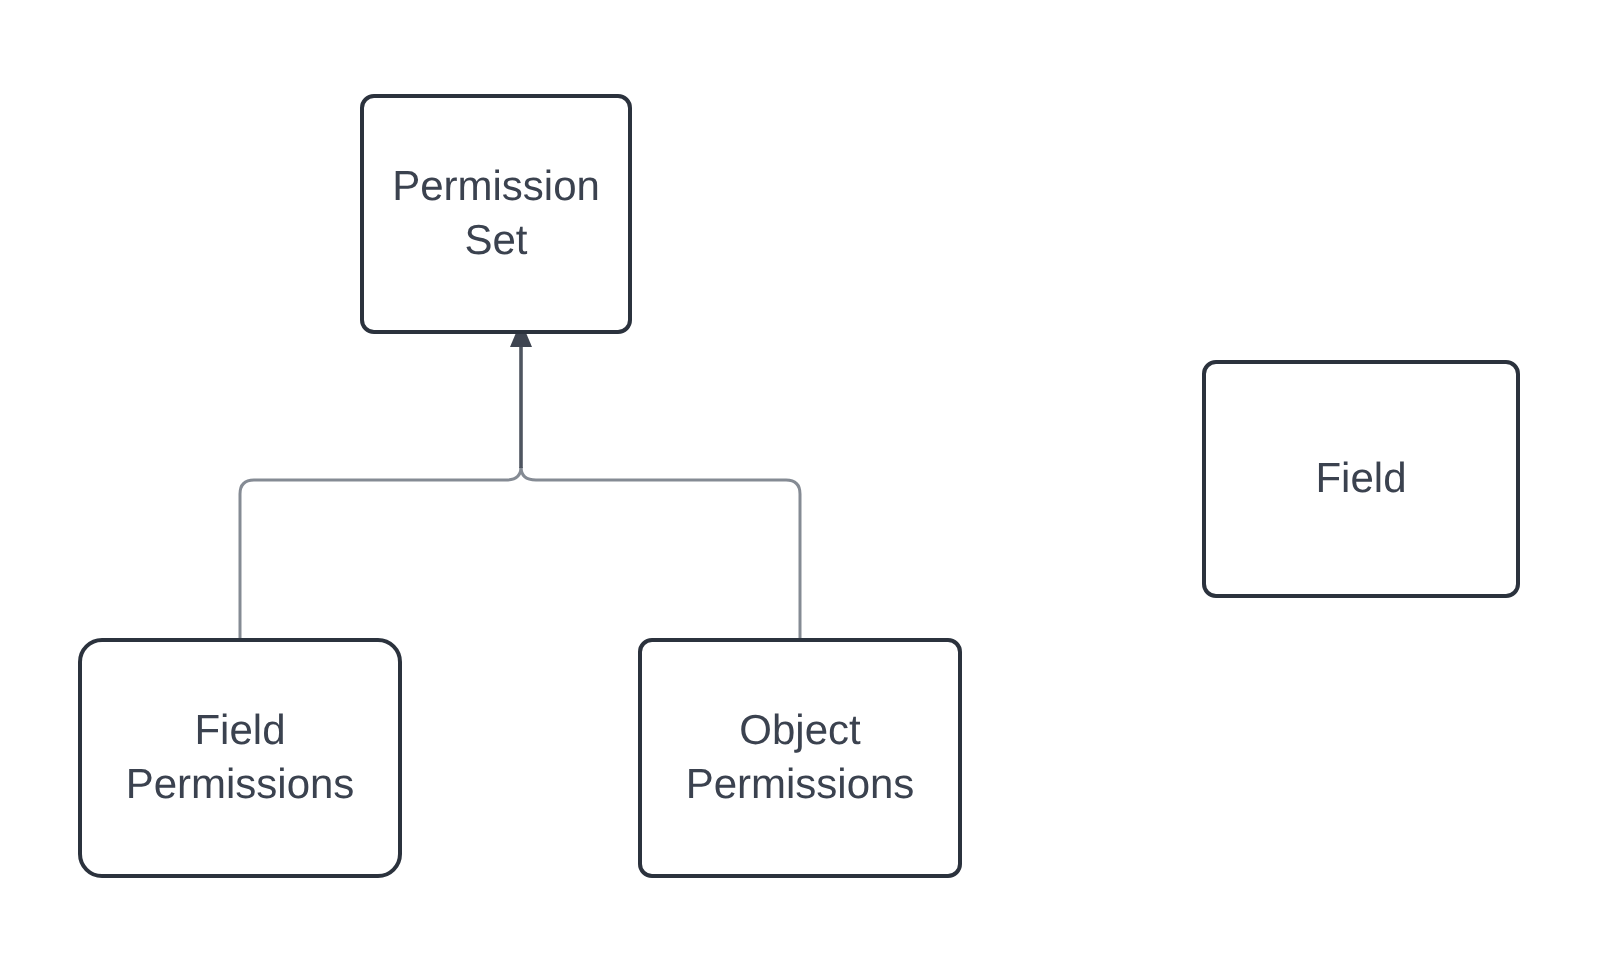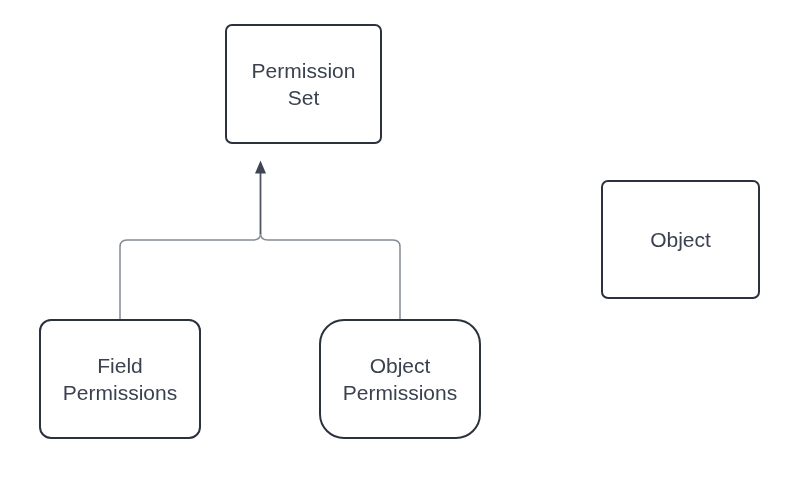--- a/index.html
+++ b/index.html
@@ -25,23 +25,23 @@
     align-items: center;
     justify-content: center;
     text-align: center;
     padding: 0 20px;
   }
   .node .label {
     font-size: 21px;
     line-height: 27px;
     color: #3b424f;
   }
-  #node-permission-set   { left: 180px; top: 24px;  width: 157px; height: 120px; margin-left: 45px; }
+  #node-permission-set   { left: 180px; top: 47px;  width: 136px; height: 120px; }
   #node-field-permissions{ left: 39px;  top: 319px; width: 162px; height: 120px; border-radius: 12px; }
-  #node-object-permissions{ left: 319px; top: 319px; width: 162px; height: 120px; border-radius: 25px; }
+  #node-object-permissions{ left: 319px; top: 319px; width: 162px; height: 120px; }
   #node-object           { left: 601px; top: 180px; width: 159px; height: 119px; }
   svg.connectors {
     position: absolute;
     left: 0;
     top: 0;
     width: 800px;
     height: 480px;
     pointer-events: none;
   }
 </style>
@@ -67,16 +67,16 @@
 
   <div class="node" id="node-field-permissions">
     <span class="label">Field Permissions</span>
   </div>
 
   <div class="node" id="node-object-permissions">
     <span class="label">Object Permissions</span>
   </div>
 
   <div class="node" id="node-object">
-    <span class="label">Object</span>
+    <span class="label">Field</span>
   </div>
 
 </div>
 
 </body></html>

